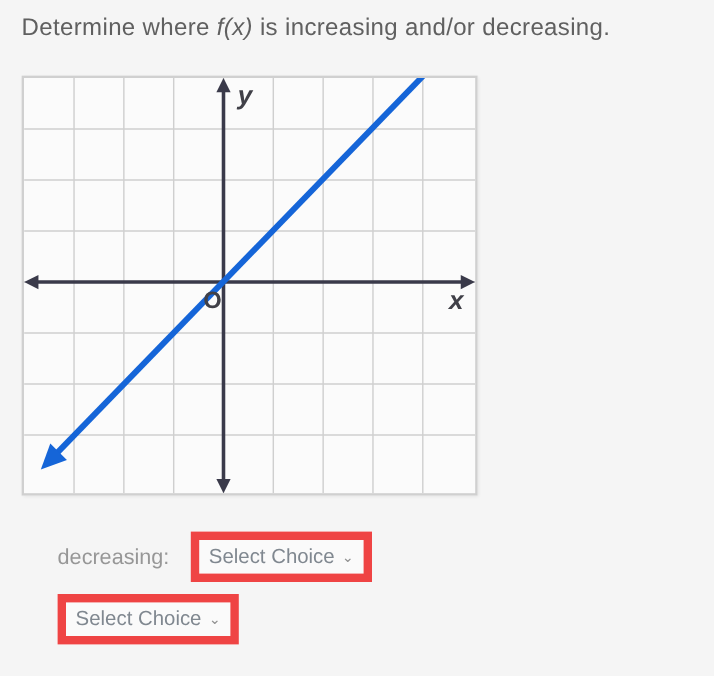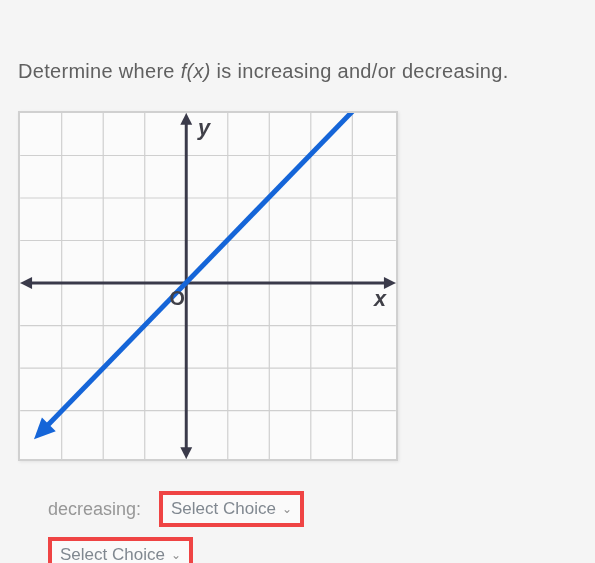--- a/index.html
+++ b/index.html
@@ -9,21 +9,20 @@
       background: #f5f5f5;
       font-family: Arial, sans-serif;
       padding: 12px 18px;
       filter: blur(0.5px);
     }
     .question {
       font-size: 20px;
       color: #606060;
       margin-bottom: 28px;
       letter-spacing: 0.3px;
-      margin-top: 48px;
     }
     .fx { font-style: italic; }
     .graph-container {
       width: 380px;
       height: 350px;
       background: #fbfbfb;
       border: 2px solid #d0d0d0;
       position: relative;
       margin-bottom: 30px;
       box-shadow: 1px 1px 3px rgba(0,0,0,0.08);
@@ -41,21 +40,21 @@
       align-items: center;
       margin-bottom: 10px;
       gap: 6px;
     }
     .answer-label {
       font-size: 18px;
       color: #979797;
       min-width: 105px;
     }
     .select-box {
-      border: 4px solid #ef4444;
+      border: 7px solid #ef4444;
       background: #fafafa;
       padding: 4px 8px;
       font-size: 17px;
       color: #808890;
       display: inline-flex;
       align-items: center;
       gap: 6px;
       cursor: pointer;
     }
     .select-box .chev {

